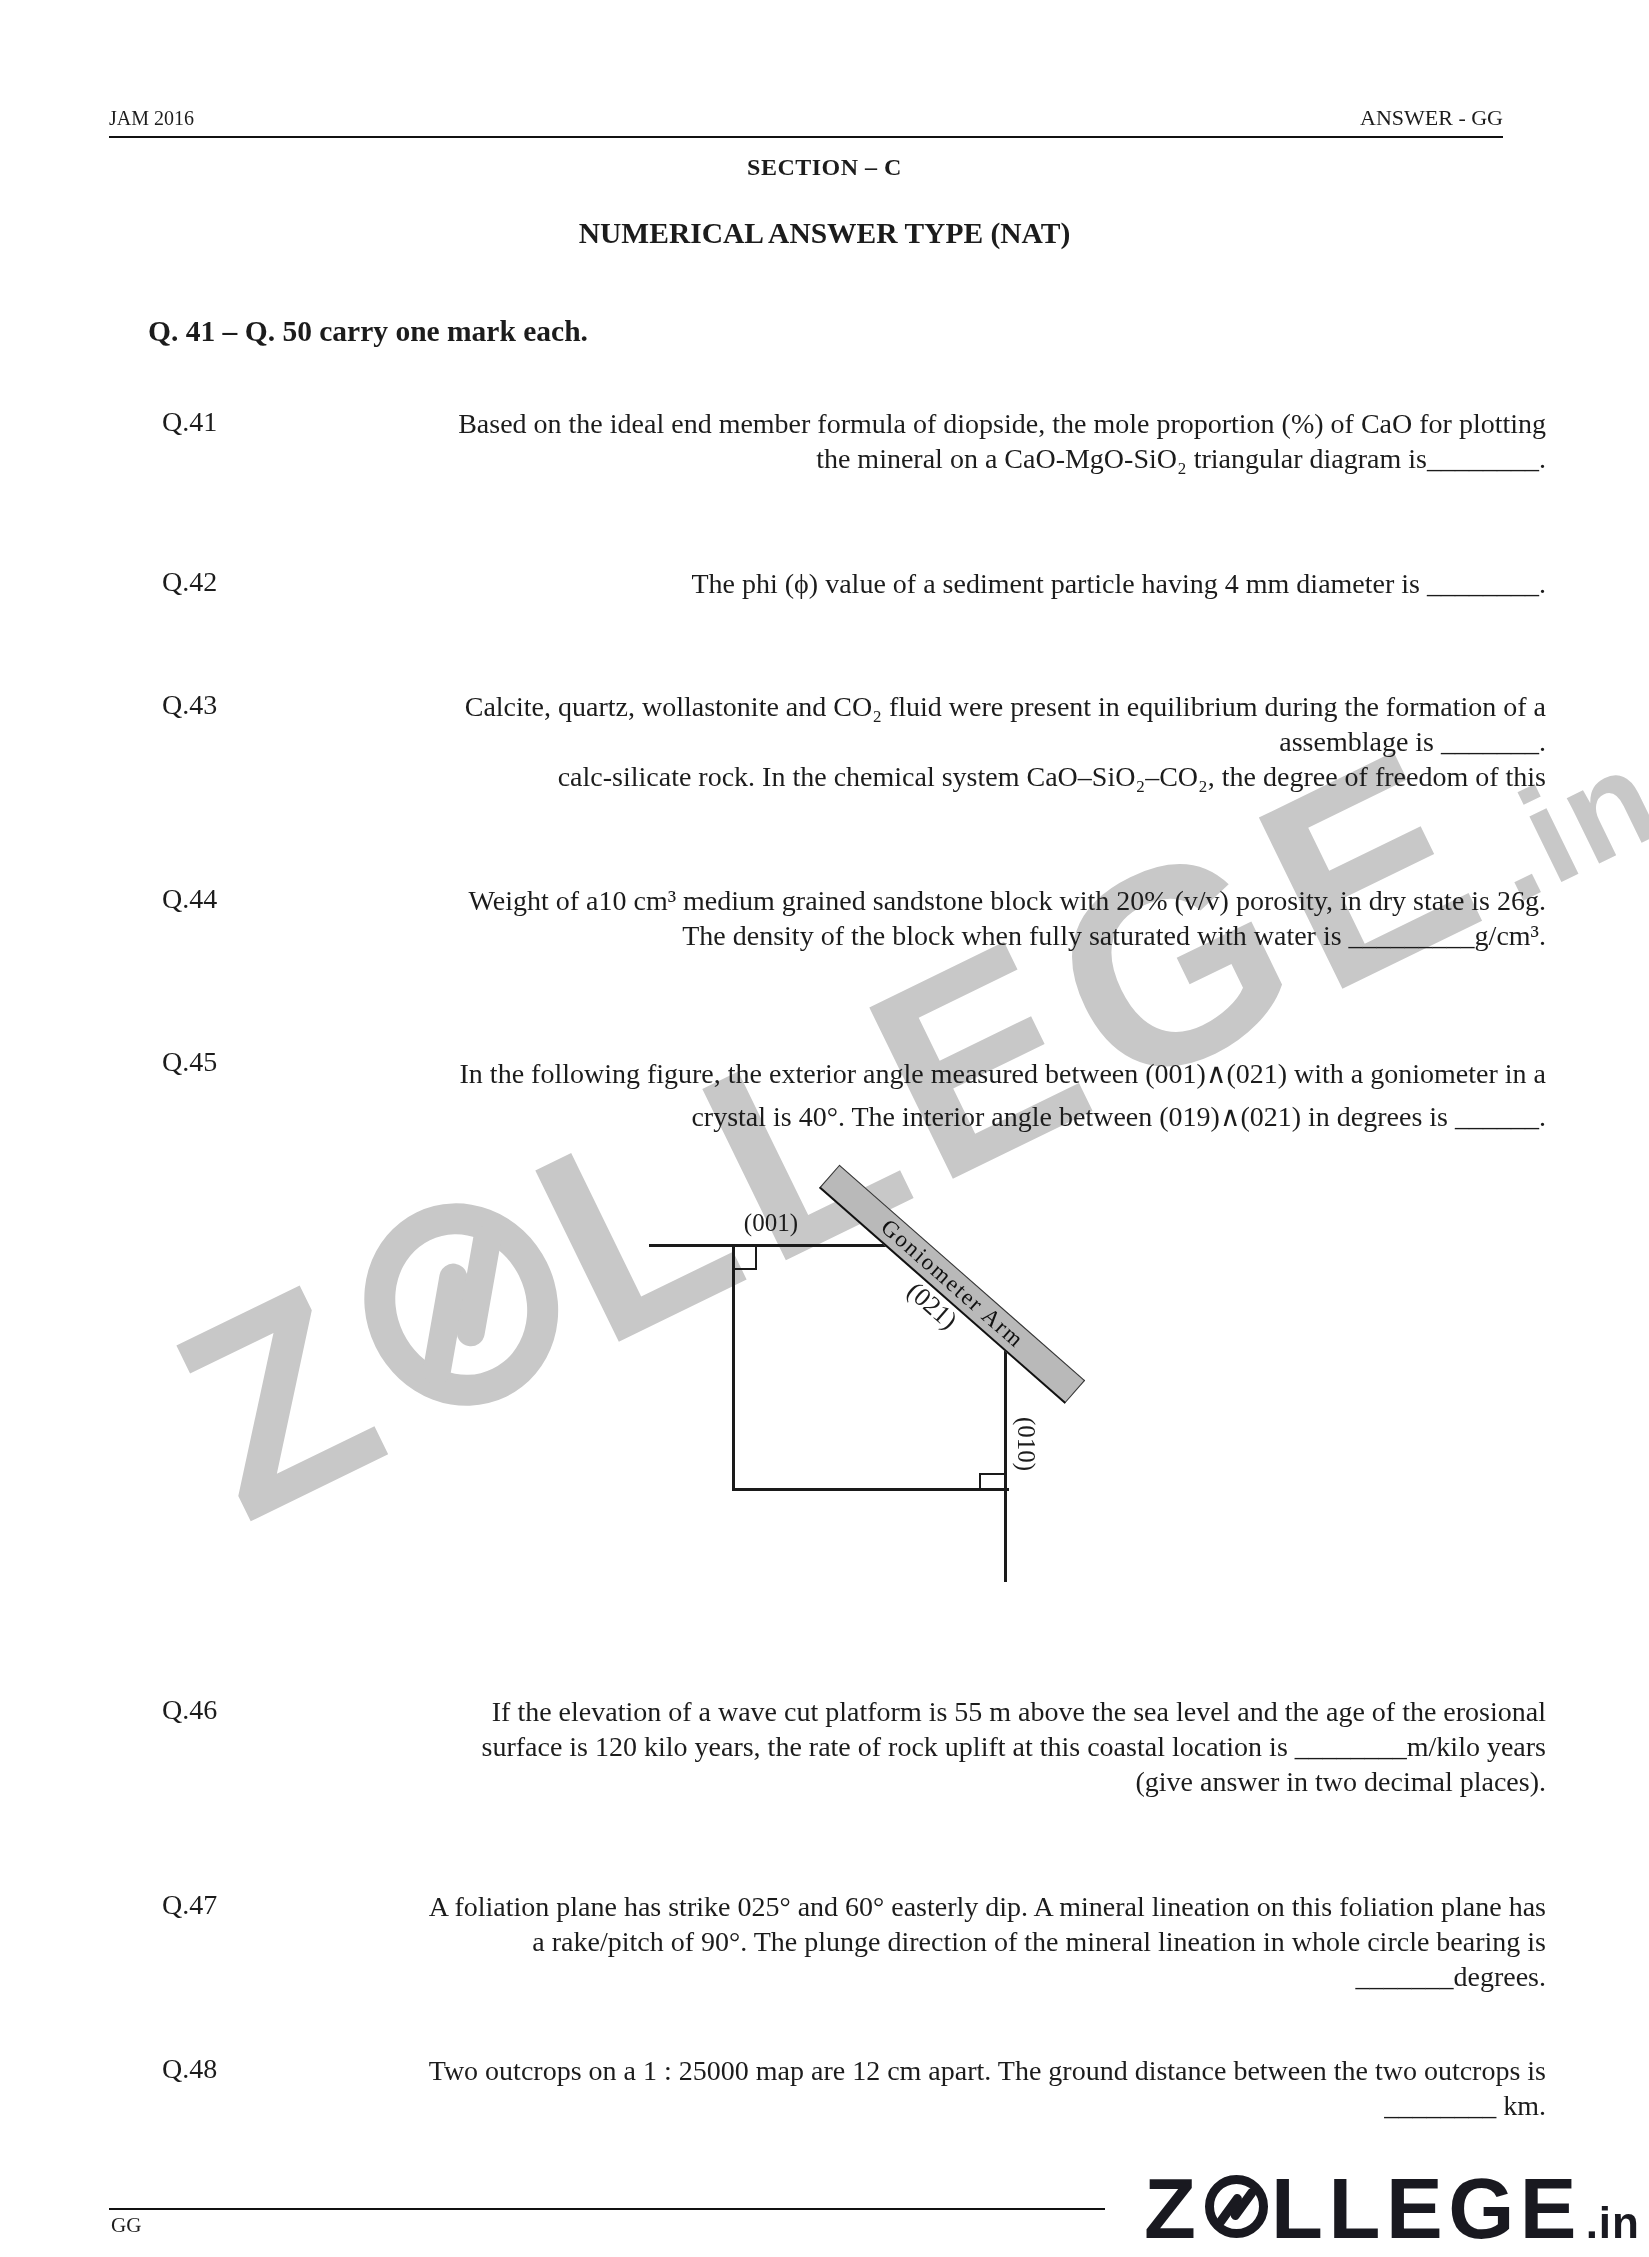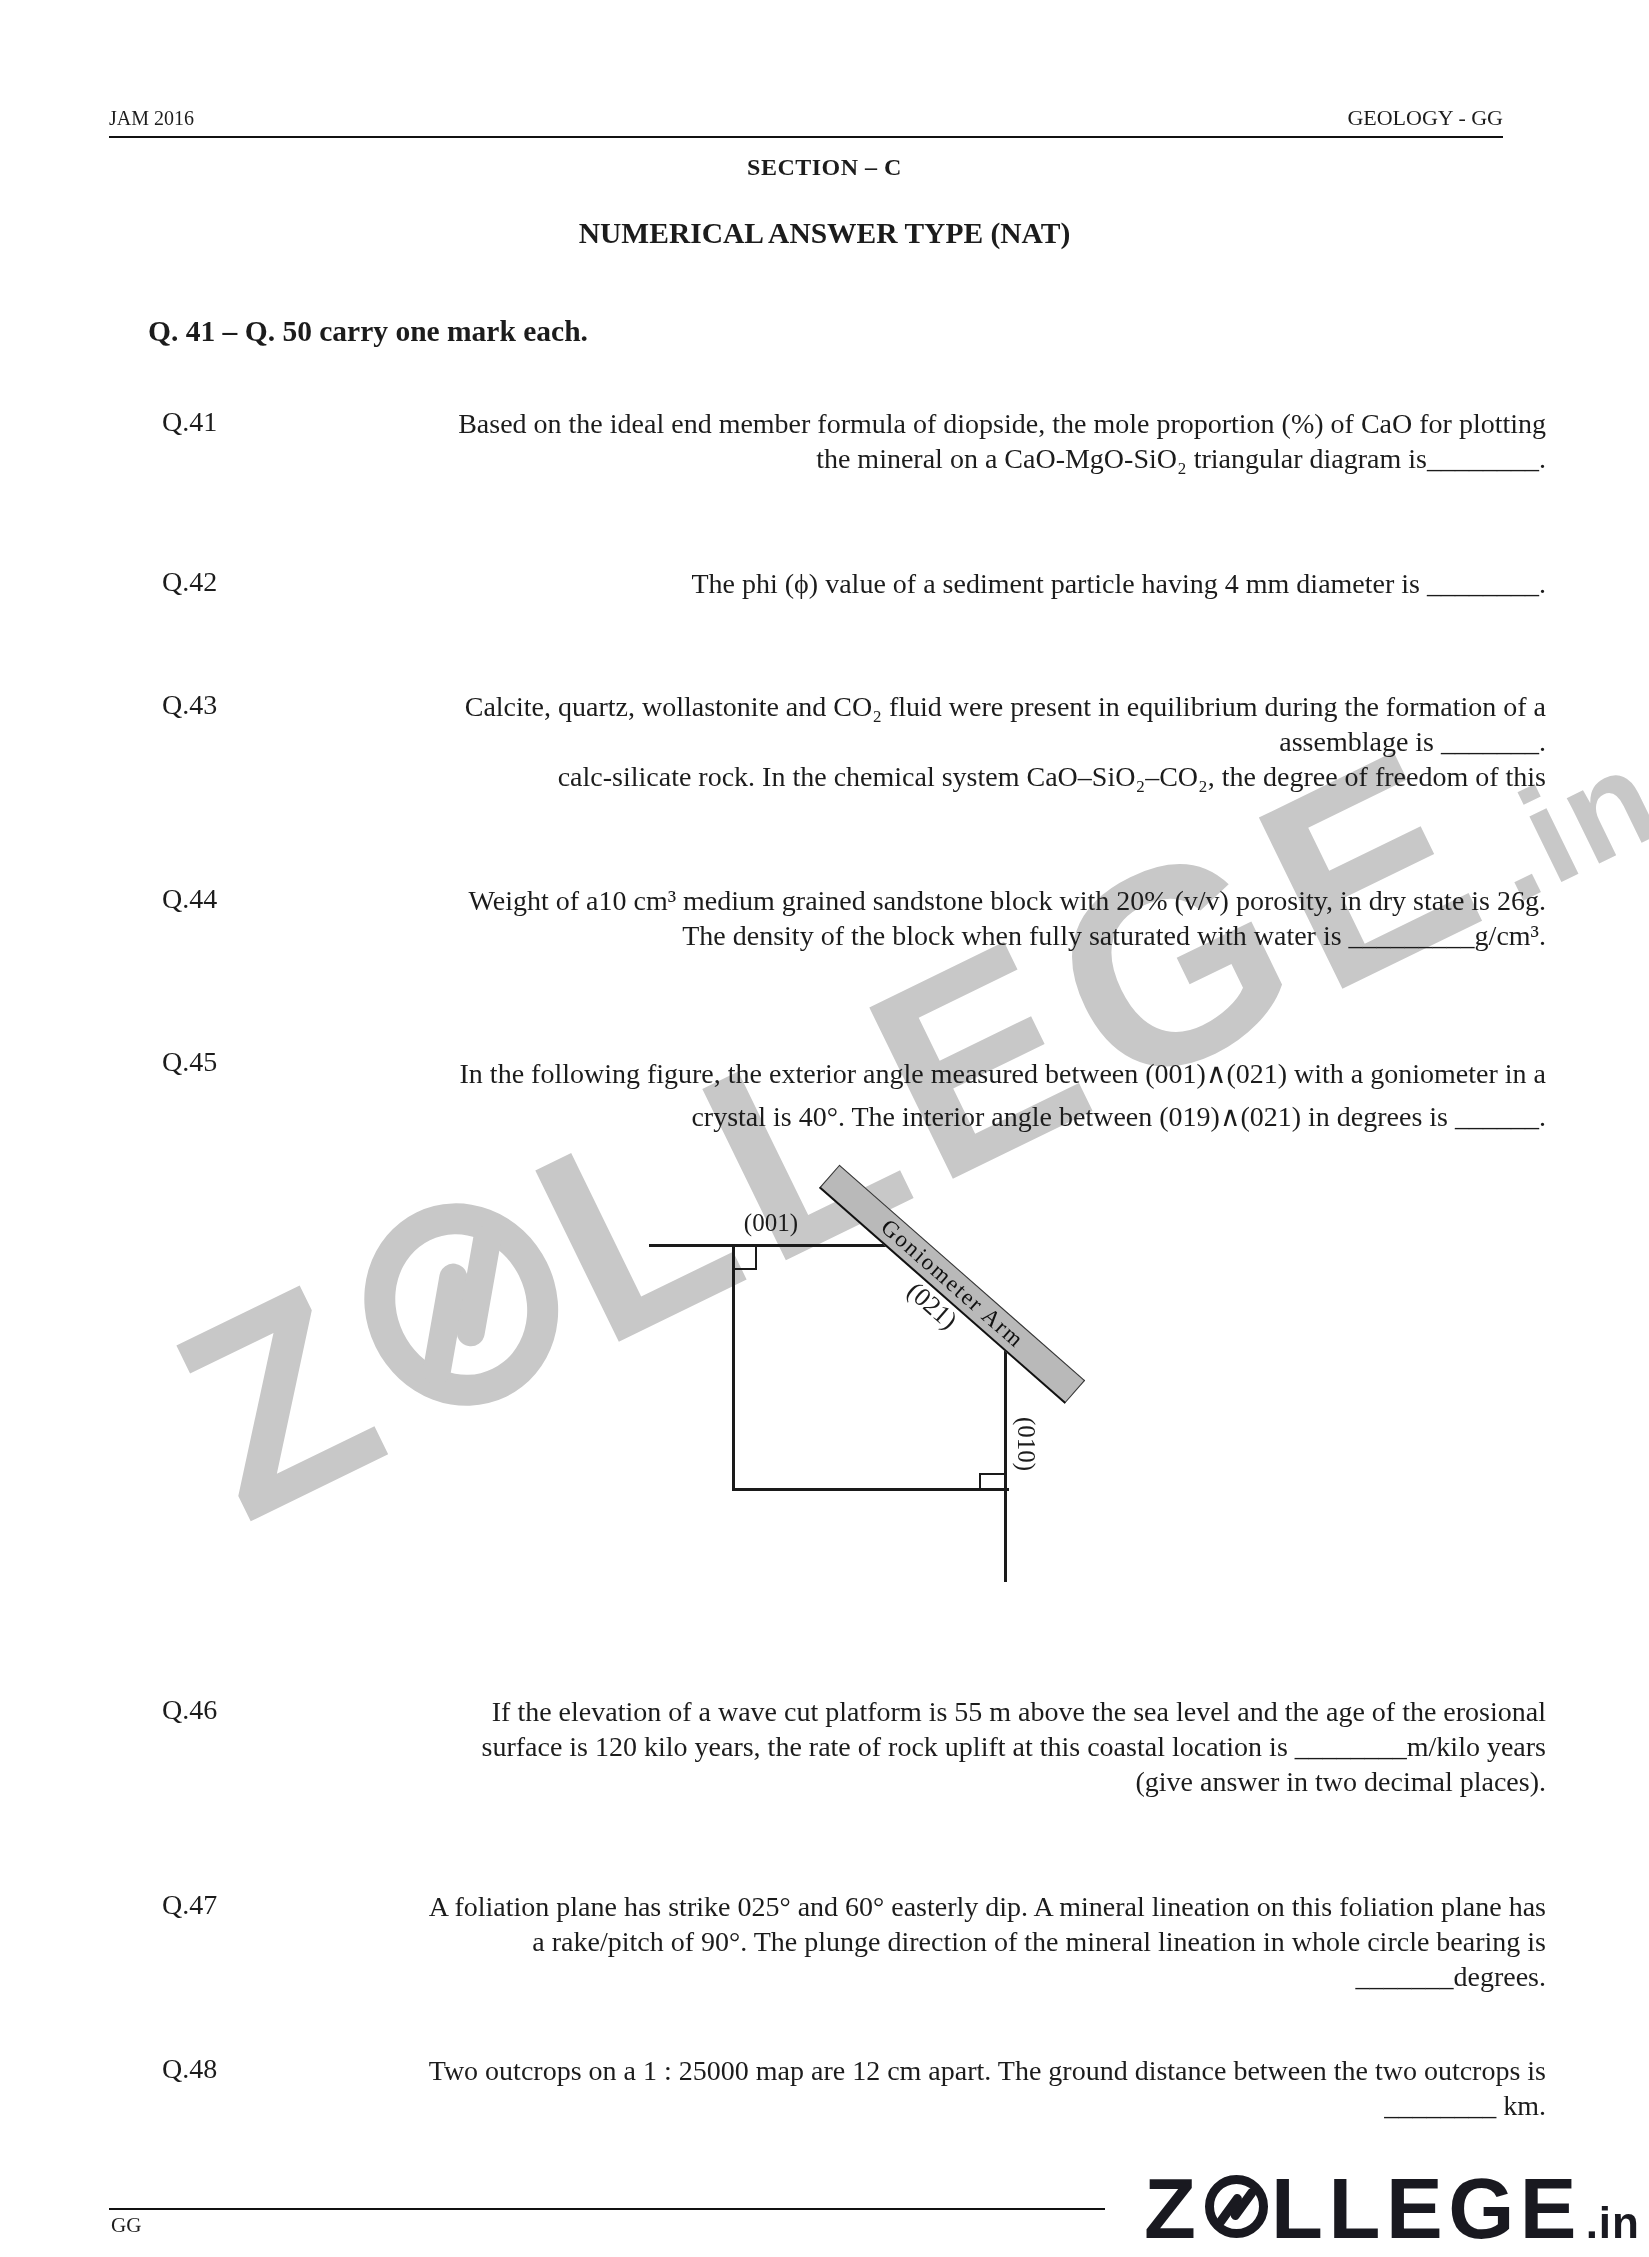--- a/index.html
+++ b/index.html
@@ -100,21 +100,21 @@
         <i class="b1"></i>
         <i class="b2"></i>
       </span>
     <span>LLEGE</span>
     <span class="small-in">.in</span>
   </div>
 
   <div class="content">
 
     <span class="abs hdr-left">JAM 2016</span>
-    <span class="abs hdr-right">GEOLOGY - GG</span>
+    <span class="abs hdr-right">ANSWER - GG</span>
     <div class="abs hdr-rule"></div>
 
     <div class="abs centered sec-title">SECTION – C</div>
     <div class="abs centered sec-sub">NUMERICAL ANSWER TYPE (NAT)</div>
     <div class="abs marks-note">Q. 41 – Q. 50 carry one mark each.</div>
 
     <div class="q" style="top:406px">
       <span class="qnum">Q.41</span>
       <div class="qbody">
         <div>Based on the ideal end member formula of diopside, the mole proportion (%) of CaO for plotting</div>

